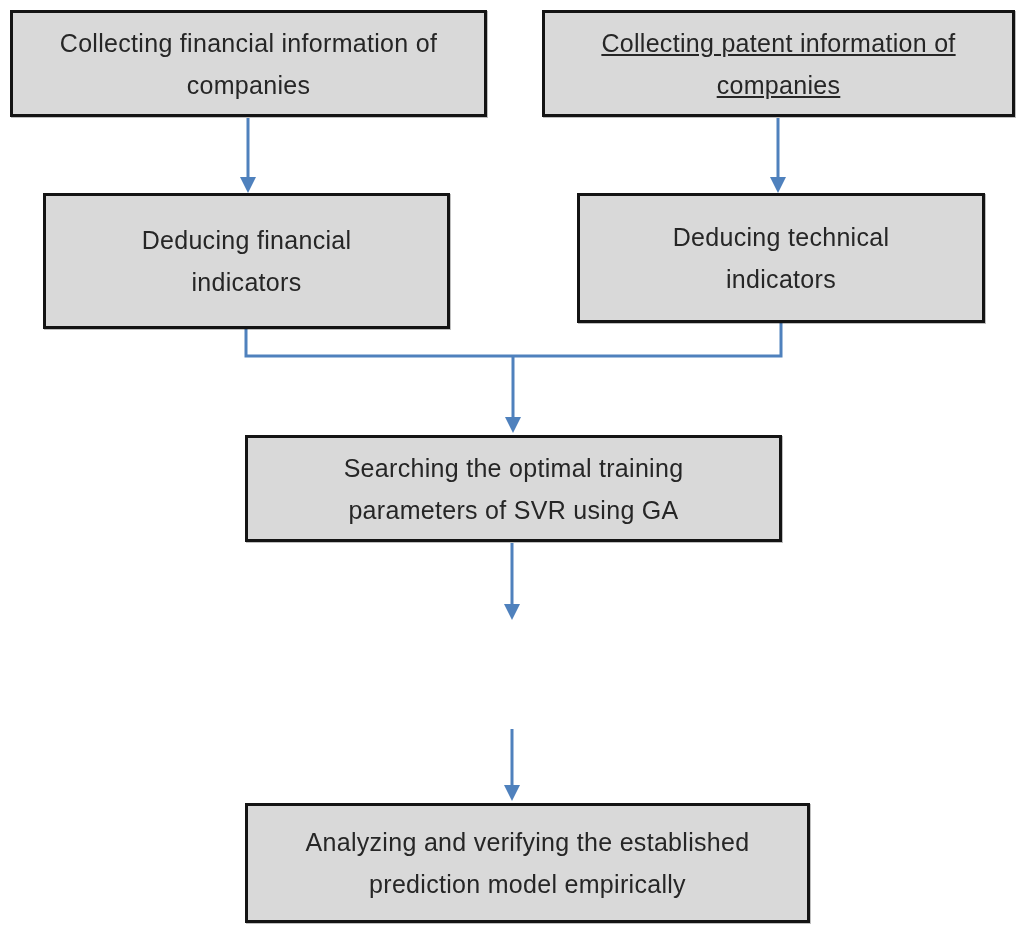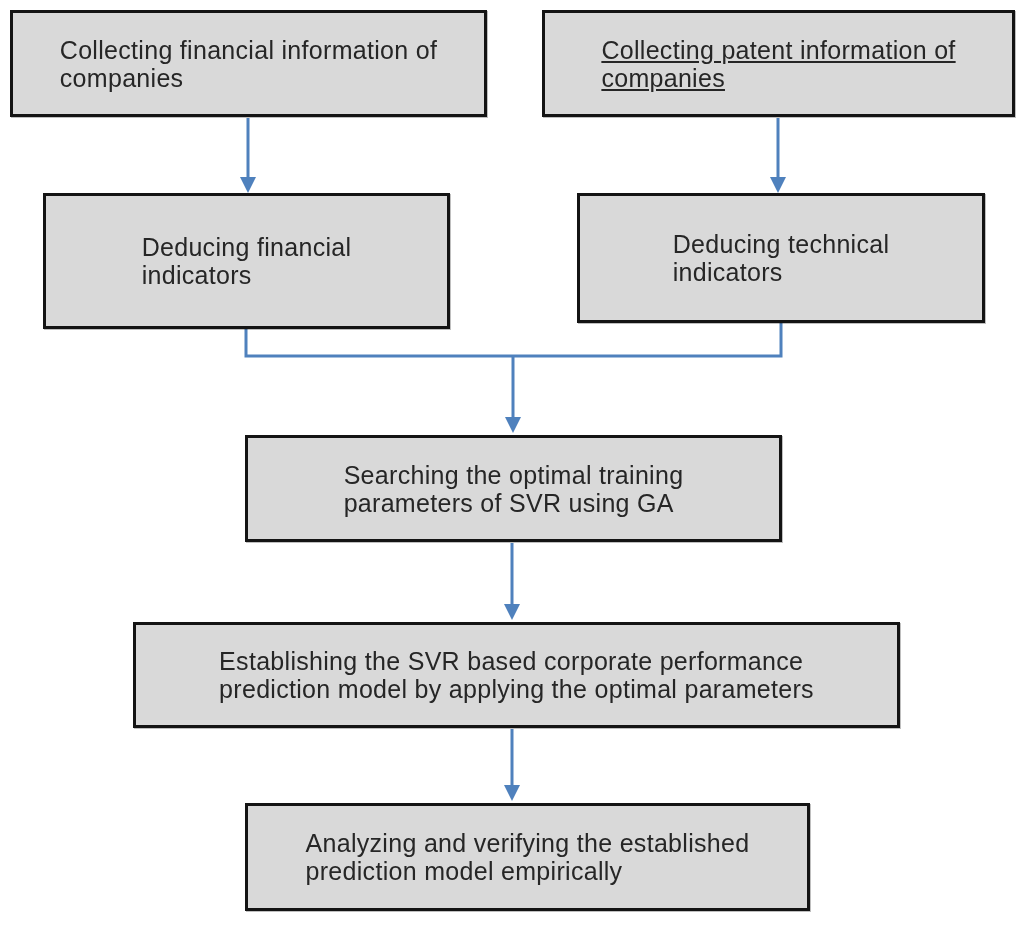--- a/index.html
+++ b/index.html
@@ -16,42 +16,43 @@
     background:var(--background);
     font-family:"Liberation Sans","DejaVu Sans",sans-serif;
     overflow:hidden;
   }
   .flow-node{
     position:absolute;
     box-sizing:border-box;
     background:var(--box-fill);
     border:3px solid var(--box-border);
     display:flex;align-items:center;justify-content:center;
+    text-align:center;
     color:var(--text);
     font-size:25px;
-    line-height:28px;
+    line-height:42px;
     letter-spacing:0.3px;
     white-space:pre-line;
     padding:2px 6px;
     box-shadow:1px 1px 0 rgba(0,0,0,0.25);
   }
   #connector-layer{
     position:absolute;left:0;top:0;width:1024px;height:926px;
     pointer-events:none;
   }
   .conn-line{stroke:var(--arrow);stroke-width:3;fill:none;}
   .conn-head{fill:var(--arrow);stroke:none;}
   
   #node-collect-financial{left:10px;top:10px;width:477px;height:107px;}
   #node-collect-patent{left:542px;top:10px;width:473px;height:107px;text-decoration:underline;}
   #node-deduce-financial{left:43px;top:193px;width:407px;height:136px;}
   #node-deduce-technical{left:577px;top:193px;width:408px;height:130px;}
   #node-search-params{left:245px;top:435px;width:537px;height:107px;}
   #node-establish-model{left:133px;top:622px;width:767px;height:106px;}
-  #node-analyze-verify{left:245px;top:803px;width:565px;height:108px;}
+  #node-analyze-verify{left:245px;top:803px;width:565px;height:120px;}
 </style>
 </head>
 <body>
 
 <div id="canvas">
 
   <svg id="connector-layer" viewBox="0 0 1024 926" xmlns="http://www.w3.org/2000/svg">
 
     <g>
       <line class="conn-line" x1="248" y1="118" x2="248" y2="177"></line>
@@ -88,19 +89,17 @@
 
   <div class="flow-node" id="node-deduce-financial">Deducing financial
 indicators</div>
 
   <div class="flow-node" id="node-deduce-technical">Deducing technical
 indicators</div>
 
   <div class="flow-node" id="node-search-params">Searching the optimal training
 parameters of SVR using GA</div>
 
-  <div class="flow-node" id="node-establish-model">Establishing the SVR based corporate performance
-prediction model by applying the optimal parameters</div>
 
   <div class="flow-node" id="node-analyze-verify">Analyzing and verifying the established
 prediction model empirically</div>
 
 </div>
 
 </body></html>

